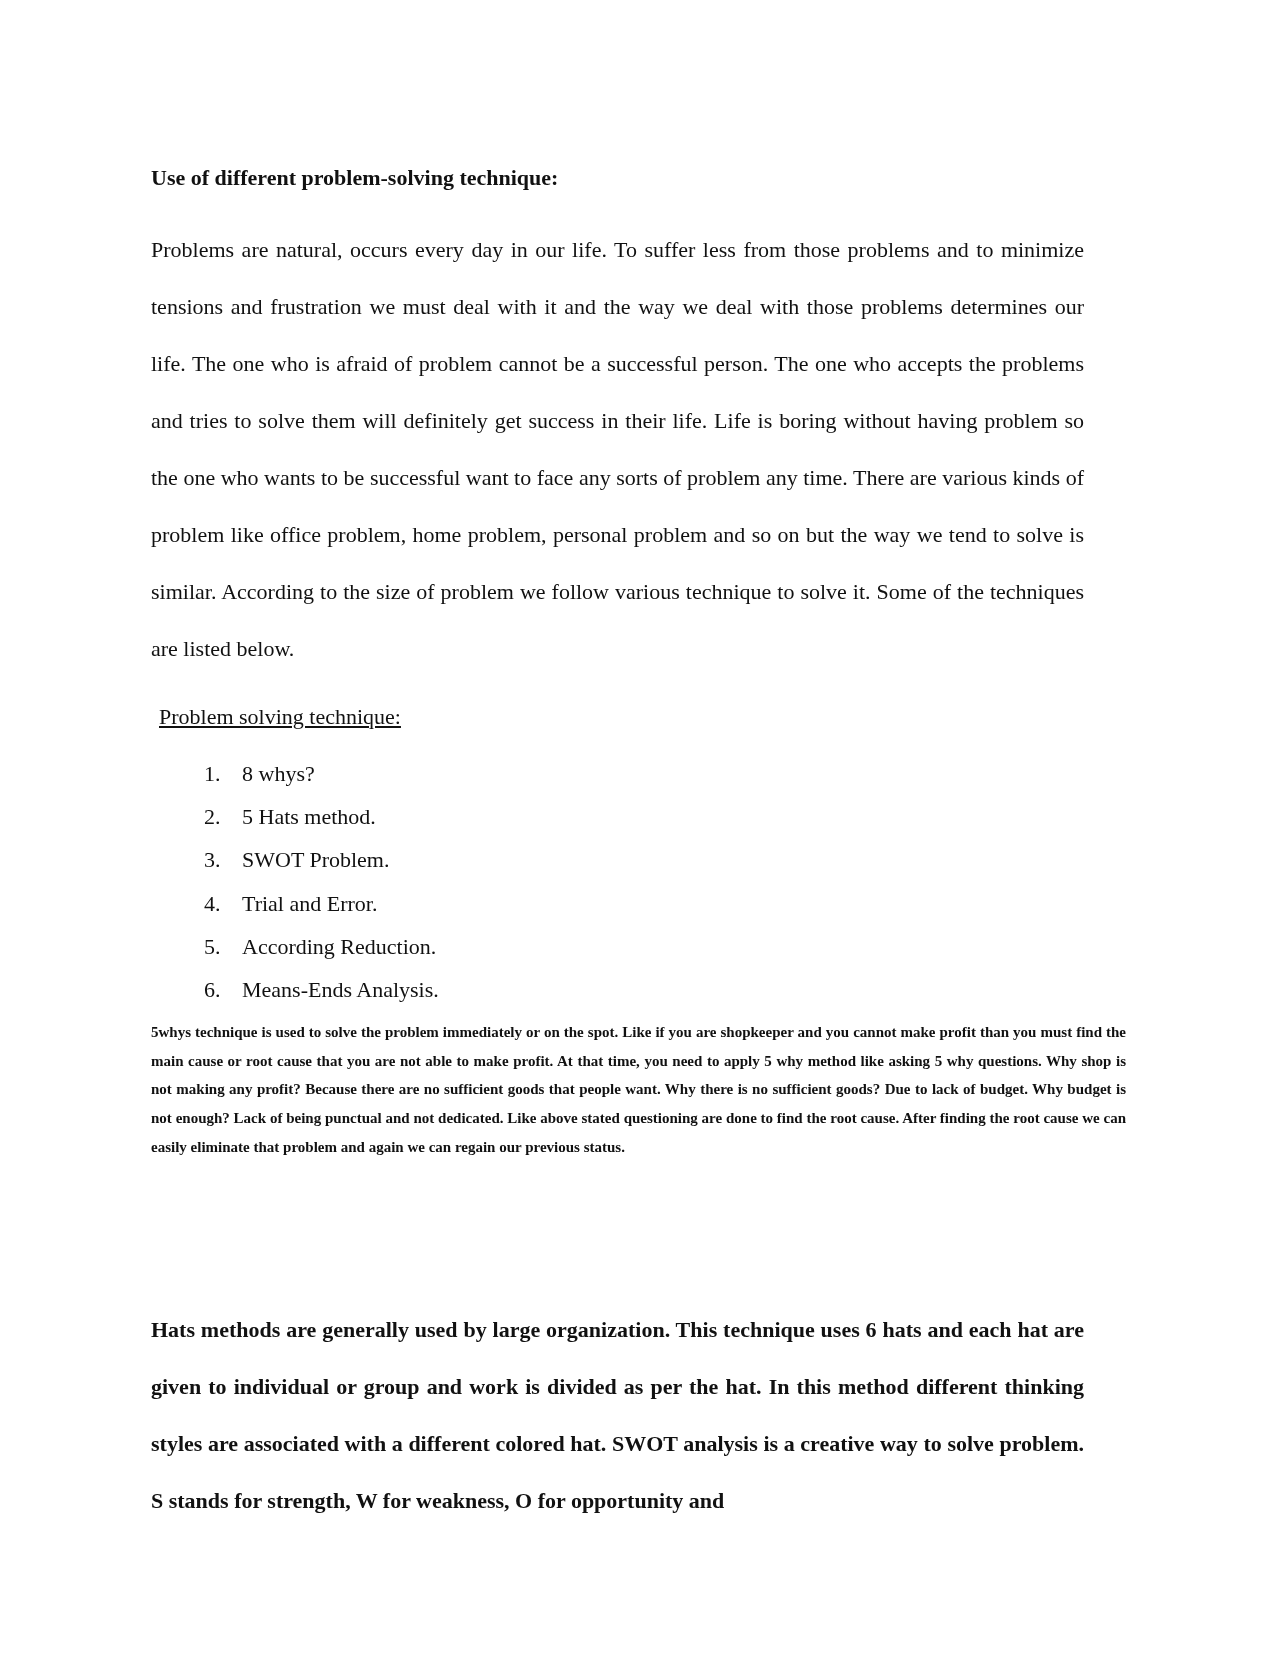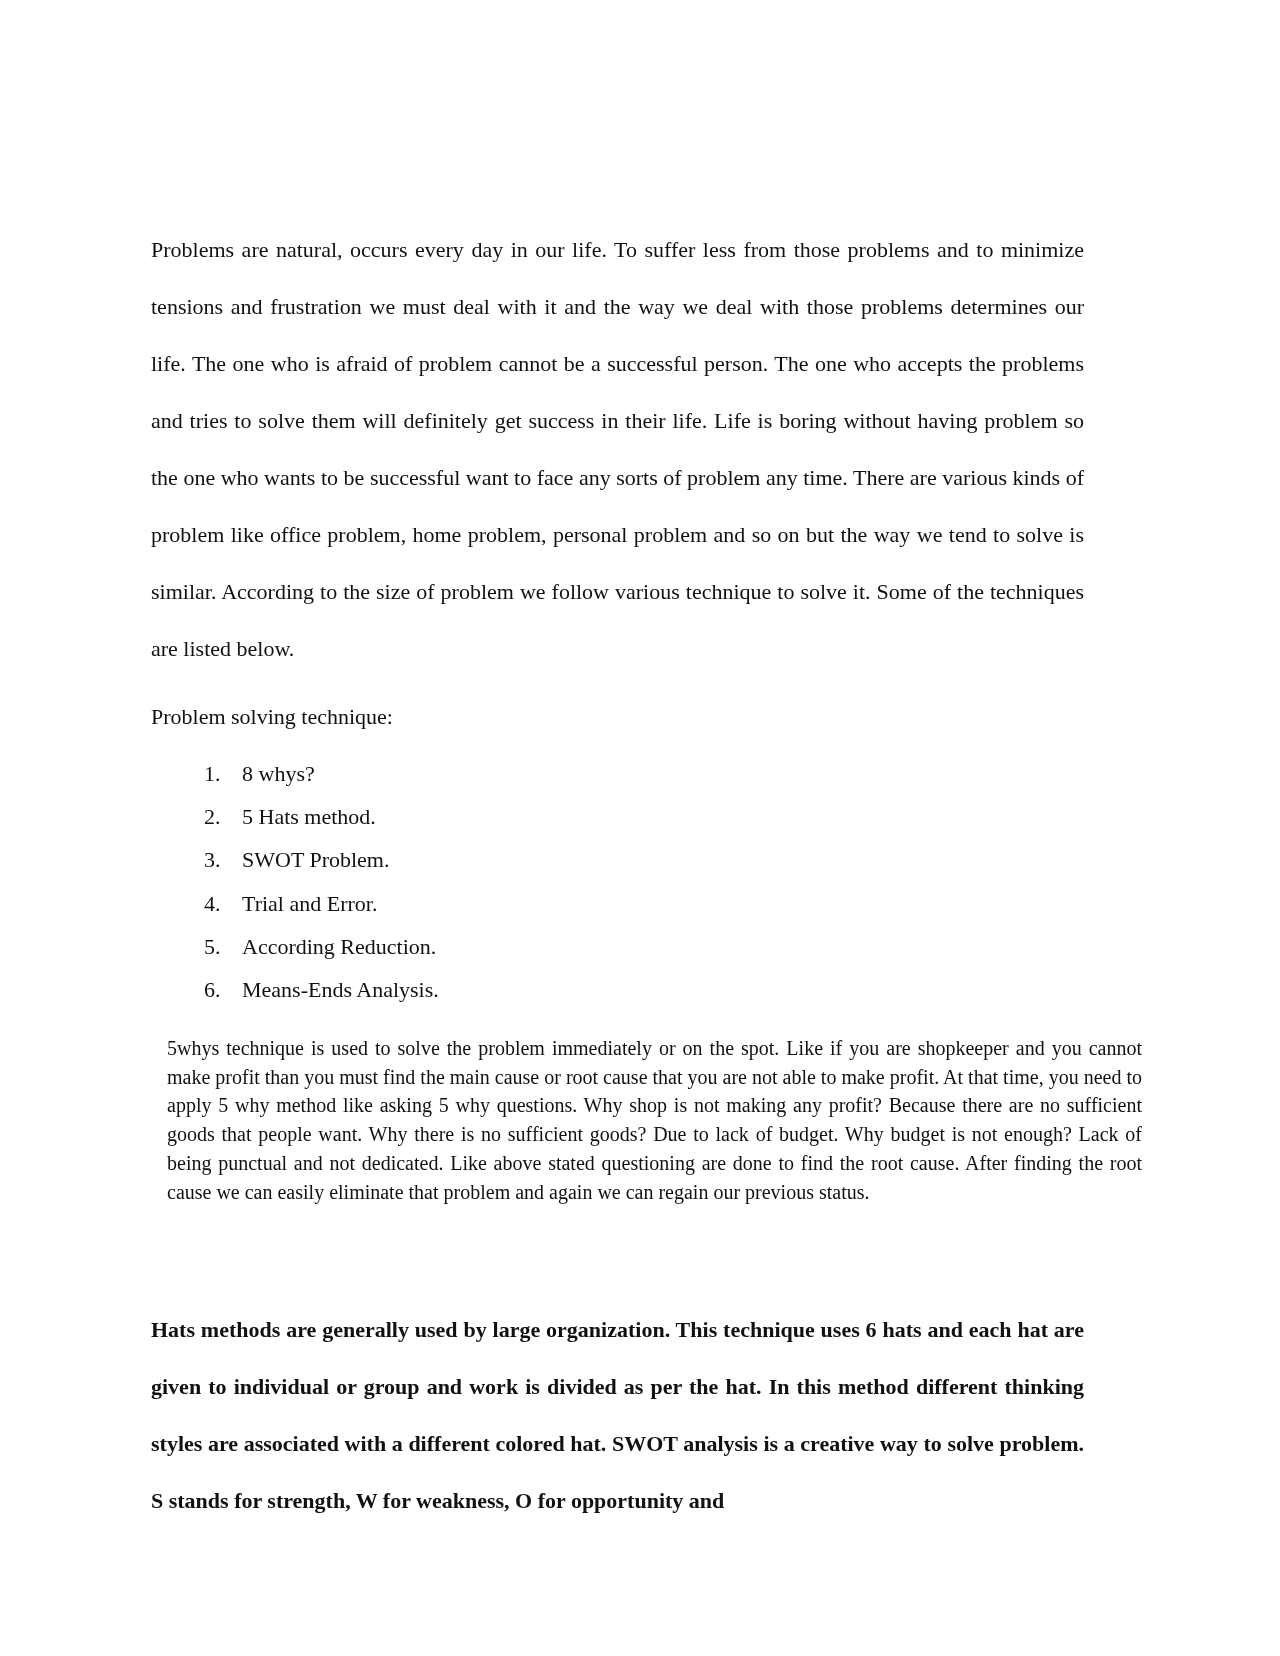--- a/index.html
+++ b/index.html
@@ -3,32 +3,33 @@
 <meta charset="utf-8">
 <style>
   html, body { margin: 0; padding: 0; background: #ffffff; }
   body { width: 1280px; height: 1656px; position: relative; overflow: hidden;
          font-family: "Liberation Serif", "DejaVu Serif", serif; color: #111; }
   .page { position: absolute; left: 0; top: 0; width: 1280px; height: 1656px; background:#fff; }
   .heading { position: absolute; left: 151px; top: 165px; font-size: 22px; font-weight: bold; }
   .para-ds { position: absolute; left: 151px; width: 933px; font-size: 22px; line-height: 57px;
              text-align: justify; margin: 0; }
   .para-ds p { margin: 0; }
-  .sub { position: absolute; left: 151px; top: 704px; font-size: 22px; }
+  .sub { position: absolute; left: 159px; top: 704px; font-size: 22px; text-decoration: underline; }
   .list { position: absolute; left: 151px; top: 752px; margin: 0; padding: 0; list-style: none; font-size: 22px; }
   .list li { height: 43.2px; line-height: 43.2px; position: relative; }
   .list .num { position: absolute; left: 53px; }
   .list .txt { position: absolute; left: 91px; white-space: nowrap; }
-  .para-ss { position: absolute; left: 151px; top: 1018px; width: 975px; font-size: 20px; line-height: 28.7px;
-             text-align: justify; margin: 16px; }
+  .para-ss { position: absolute; left: 151px; top: 1018px; width: 975px; font-size: 15px; line-height: 28.7px;
+             text-align: justify; margin: 0; font-weight: bold; }
 </style>
 </head>
 <body>
 
 <div class="page">
+  <div class="heading">Use of different problem-solving technique:</div>
 
   <div class="para-ds" style="top:221px;">
     <p>Problems are natural, occurs every day in our life. To suffer less from those problems and to minimize tensions and frustration we must deal with it and the way we deal with those problems determines our life. The one who is afraid of problem cannot be a successful person. The one who accepts the problems and tries to solve them will definitely get success in their life. Life is boring without having problem so the one who wants to be successful want to face any sorts of problem any time. There are various kinds of problem like office problem, home problem, personal problem and so on but the way we tend to solve is similar. According to the size of problem we follow various technique to solve it. Some of the techniques are listed below.</p>
   </div>
 
   <div class="sub">Problem solving technique:</div>
 
   <ul class="list">
     <li>
         <span class="num">1.</span>

